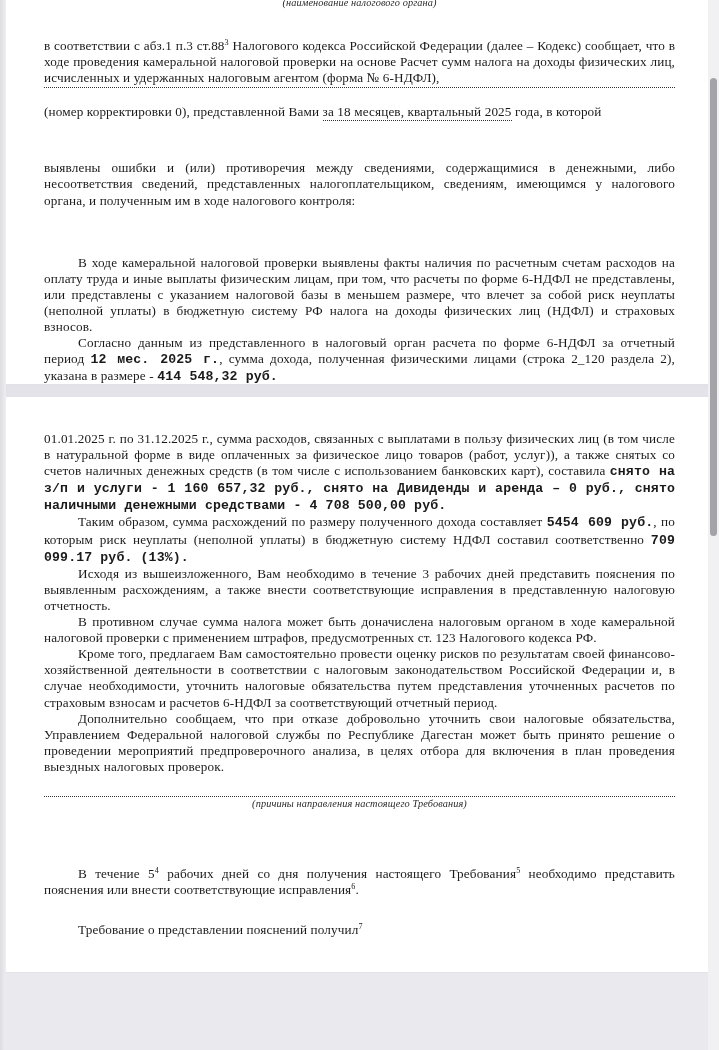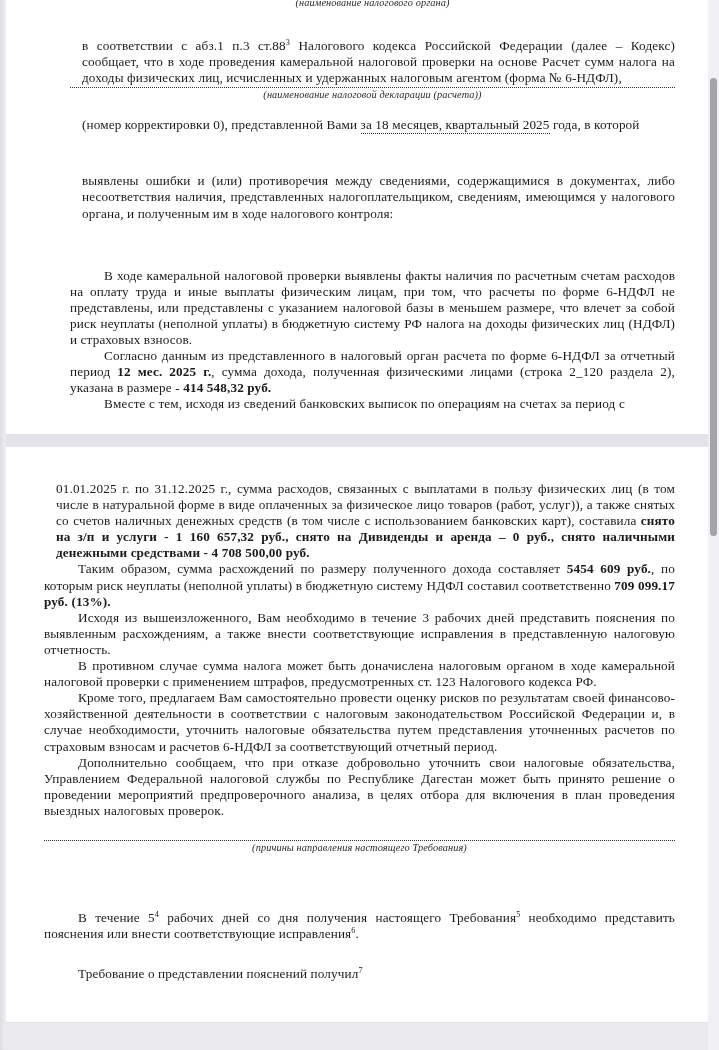--- a/index.html
+++ b/index.html
@@ -54,46 +54,46 @@
     padding: 0 38px 0 38px;
   }
   .page-gap {
     height: 13px;
     background: #e3e3e9;
     margin: 0;
     box-shadow: inset 0 1px 2px rgba(0,0,0,.06);
   }
 
   
-  #page-1 { height: 434px; overflow: hidden; padding-left: 26px; }
+  #page-1 { height: 384px; overflow: hidden; }
   #page-2 { height: 575px; overflow: hidden; }
 
   
   p {
     margin: 0;
     font-size: 13.2px;
     line-height: 16.1px;
     text-align: justify;
     text-justify: inter-word;
     letter-spacing: 0.01em;
   }
   p.indent { text-indent: 34px; }
-  p.noindent { text-indent: 0; margin-left: 12px; }
+  p.noindent { text-indent: 0; }
 
   .caption {
     font-size: 10.3px;
     font-style: italic;
     text-align: center;
     line-height: 13px;
     margin: 0;
     color: #2a2a2a;
     letter-spacing: .01em;
   }
 
-  b, .b { font-weight: bold; }
+  b, .b { font-weight: bold; font-family: Liberation Mono, monospace; }
 
   sup {
     font-size: 8.2px;
     vertical-align: super;
     line-height: 0;
   }
 
   
   .dotrule {
     border-bottom: 1px dotted #303030;
@@ -160,31 +160,30 @@
         <div class="caption">(наименование налогового органа)</div>
       </div>
 
       <div class="spacer-24"></div>
 
       <p class="noindent">
         <span>в соответствии с абз.1 п.3 ст.88</span><sup>3</sup><span> Налогового кодекса Российской Федерации (далее – Кодекс) сообщает, что в ходе проведения камеральной налоговой проверки на основе Расчет сумм налога на доходы физических лиц, исчисленных и удержанных налоговым агентом (форма № 6-НДФЛ),</span>
       </p>
 
       <div class="dotrule full"></div>
-      <div class="caption">(наименование налоговой декларации (расчета))</div>
 
       <div class="spacer-16"></div>
 
       <p class="noindent">
         <span>(номер корректировки 0), представленной Вами </span><span class="inline-dot">за 18 месяцев, квартальный 2025</span><span> года, в которой</span>
       </p>
 
       <div class="spacer-40"></div>
 
-      <p class="noindent">выявлены ошибки и (или) противоречия между сведениями, содержащимися в документах, либо несоответствия наличия, представленных налогоплательщиком, сведениям, имеющимся у налогового органа, и полученным им в ходе налогового контроля:</p>
+      <p class="noindent">выявлены ошибки и (или) противоречия между сведениями, содержащимися в денежными, либо несоответствия сведений, представленных налогоплательщиком, сведениям, имеющимся у налогового органа, и полученным им в ходе налогового контроля:</p>
 
       <div class="spacer-46"></div>
 
       <p class="indent">В ходе камеральной налоговой проверки выявлены факты наличия по расчетным счетам расходов на оплату труда и иные выплаты физическим лицам, при том, что расчеты по форме 6-НДФЛ не представлены, или представлены с указанием налоговой базы в меньшем размере, что влечет за собой риск неуплаты (неполной уплаты) в бюджетную систему РФ налога на доходы физических лиц (НДФЛ) и страховых взносов.</p>
 
       <p class="indent">
         <span>Согласно данным из представленного в налоговый орган расчета по форме 6-НДФЛ за отчетный период </span><b>12 мес. 2025 г.</b><span>, сумма дохода, полученная физическими лицами (строка 2_120 раздела 2), указана в размере - </span><b>414 548,32 руб.</b>
       </p>
 
       <p class="indent">Вместе с тем, исходя из сведений банковских выписок по операциям на счетах за период с</p>

